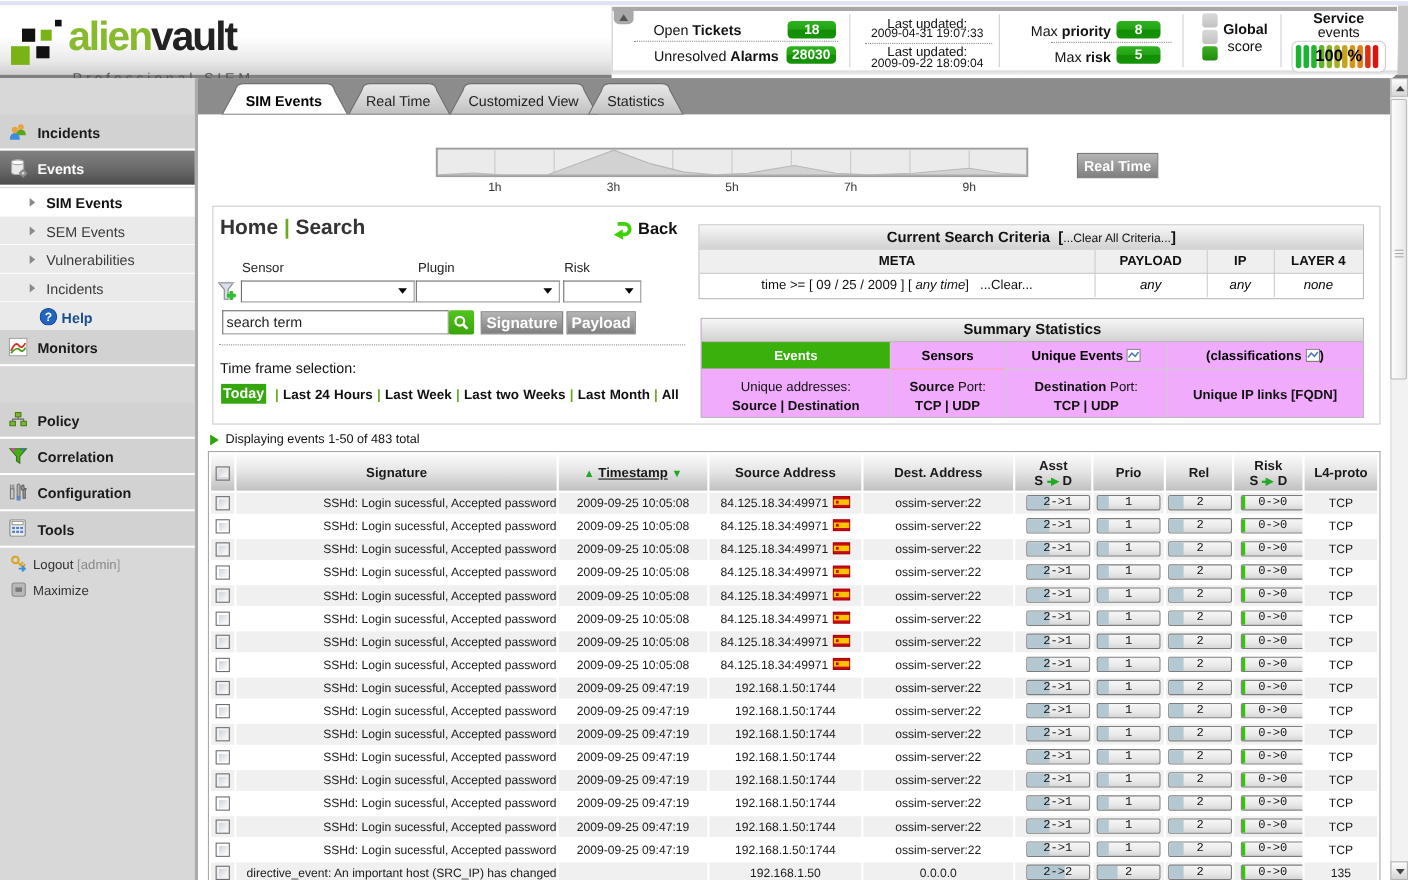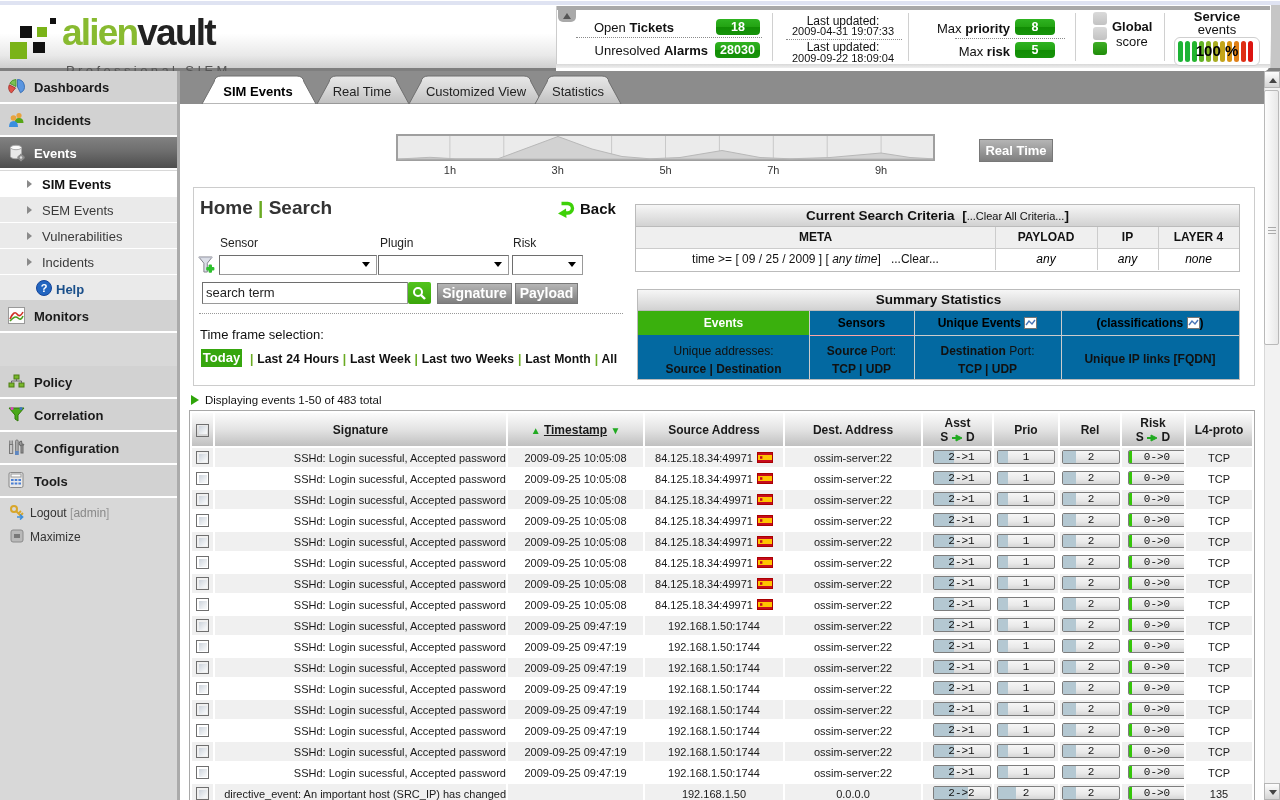--- a/index.html
+++ b/index.html
@@ -81,28 +81,20 @@
       <div class="abs" style="left:38px;top:3px;width:5px;height:21px;border-radius:3px;background:#a8ac20"></div>
       <div class="abs" style="left:45px;top:3px;width:5px;height:21px;border-radius:3px;background:#c3a41a"></div>
       <div class="abs" style="left:52px;top:3px;width:5px;height:21px;border-radius:3px;background:#d99414"></div>
       <div class="abs" style="left:59px;top:3px;width:5px;height:21px;border-radius:3px;background:#e07f16"></div>
       <div class="abs" style="left:66px;top:3px;width:5px;height:21px;border-radius:3px;background:#de2f14"></div>
       <div class="abs" style="left:73px;top:3px;width:5px;height:21px;border-radius:3px;background:#dc1410"></div>
       <div class="abs" style="left:0;top:4px;width:84px;text-align:center;font-size:15px;font-weight:bold;color:#000">100 %</div>
     </div>
 <div class="abs" style="left:0;top:71px;width:177px;height:729px;background:#d8d8d8"></div>
 <div class="abs" style="left:177px;top:71px;width:3px;height:729px;background:#ababab"></div>
-<div class="menurow" style="top:71px">
-      <span class="ic"><svg width="18" height="18" viewBox="0 0 18 18">
-          <path d="M8 8.5 L8 1.5 A7 7 0 0 0 1.8 5.4 Z" fill="#7cc153" stroke="#3e8a1e" stroke-width="0.8"></path>
-          <path d="M9.5 9 L9.5 1.5 A7 7 0 0 1 12.5 14.8 Z" fill="#5b96e0" stroke="#2a62ab" stroke-width="0.8"></path>
-          <path d="M7.5 10 L1.3 6.8 A7.2 7.2 0 0 0 3.4 15.1 Z" fill="#e05248" stroke="#a02a22" stroke-width="0.8"></path>
-        </svg></span>
-      <span class="t">Dashboards</span>
-    </div>
 <div class="menurow" style="top:104px">
       <span class="ic"><svg width="17" height="17" viewBox="0 0 17 17">
           <circle cx="11" cy="4.5" r="2.6" fill="#e8a33d"></circle>
           <path d="M6.5 12 q0 -5 4.5 -5 q4.5 0 4.5 5 z" fill="#57a618"></path>
           <circle cx="5.5" cy="7" r="2.8" fill="#e8a33d"></circle>
           <path d="M1 16 q0 -6 4.5 -6 q4.5 0 4.5 6 z" fill="#3b8ede"></path>
         </svg></span>
       <span class="t">Incidents</span>
     </div>
 <div class="menurow" style="top:137px;background:linear-gradient(#818181 0%,#6e6e6e 45%,#4d4d4d 100%)">
@@ -290,21 +282,21 @@
 <div style="position:absolute;left:461px;top:22px;width:61px;height:21px;font-size:12px;font-weight:bold;color:#111;text-align:center;line-height:21px">IP</div>
 <div style="position:absolute;left:522px;top:22px;width:81px;height:21px;font-size:12px;font-weight:bold;color:#111;text-align:center;line-height:21px">LAYER 4</div>
 <div style="position:absolute;left:359px;top:22px;width:1px;height:43px;background:#ccc"></div>
 <div style="position:absolute;left:461px;top:22px;width:1px;height:43px;background:#ccc"></div>
 <div style="position:absolute;left:522px;top:22px;width:1px;height:43px;background:#ccc"></div>
 <div style="position:absolute;left:0;top:44px;width:359px;height:21px;font-size:12px;color:#111;text-align:center;line-height:21px">time &gt;= [ 09 / 25 / 2009 ] [ <span class="itl">any time</span>]&nbsp;&nbsp;&nbsp;...Clear...</div>
 <div style="position:absolute;left:359px;top:44px;width:102px;font-size:12px;text-align:center;line-height:21px" class="itl">any</div>
 <div style="position:absolute;left:461px;top:44px;width:61px;font-size:12px;text-align:center;line-height:21px" class="itl">any</div>
 <div style="position:absolute;left:522px;top:44px;width:81px;font-size:12px;text-align:center;line-height:21px" class="itl">none</div>
 </div>
-<div class="abs" style="left:637px;top:289px;width:601px;height:89px;border:1px solid #bbb;background:#0369a1">
+<div class="abs" style="left:637px;top:289px;width:601px;height:89px;border:1px solid #bbb;background:#f0abfc">
 <div style="position:absolute;left:0;top:0;width:601px;height:20px;background:linear-gradient(#f6f6f6,#d2d2d2);border-bottom:1px solid #bbb;text-align:center;font-size:13.5px;font-weight:bold;color:#111;line-height:20px">Summary Statistics</div>
 <div style="position:absolute;left:0;top:21px;width:171px;height:24px;background:#3ab00d;color:#fff;font-weight:bold;font-size:12px;text-align:center;line-height:24px">Events</div>
 <div style="position:absolute;left:171px;top:21px;width:105px;height:24px;font-weight:bold;font-size:12px;text-align:center;line-height:24px;border-bottom:1px solid #fca5a5">Sensors</div>
 <div style="position:absolute;left:276px;top:21px;width:147px;height:24px;font-weight:bold;font-size:12px;text-align:center;line-height:24px;border-bottom:1px solid #ccc">Unique Events <svg width="13" height="12" viewBox="0 0 13 12" style="vertical-align:-2px">
           <rect x="0.5" y="0.5" width="12" height="11" fill="#fff" stroke="#777"></rect>
           <path d="M2 8 L5 4 L8 7 L11 3" fill="none" stroke="#4a76b8" stroke-width="1.4"></path>
         </svg></div>
 <div style="position:absolute;left:423px;top:21px;width:178px;height:24px;font-weight:bold;font-size:12px;text-align:center;line-height:24px;border-bottom:1px solid #ccc">(classifications <svg width="13" height="12" viewBox="0 0 13 12" style="vertical-align:-2px">
           <rect x="0.5" y="0.5" width="12" height="11" fill="#fff" stroke="#777"></rect>
           <path d="M2 8 L5 4 L8 7 L11 3" fill="none" stroke="#4a76b8" stroke-width="1.4"></path>

